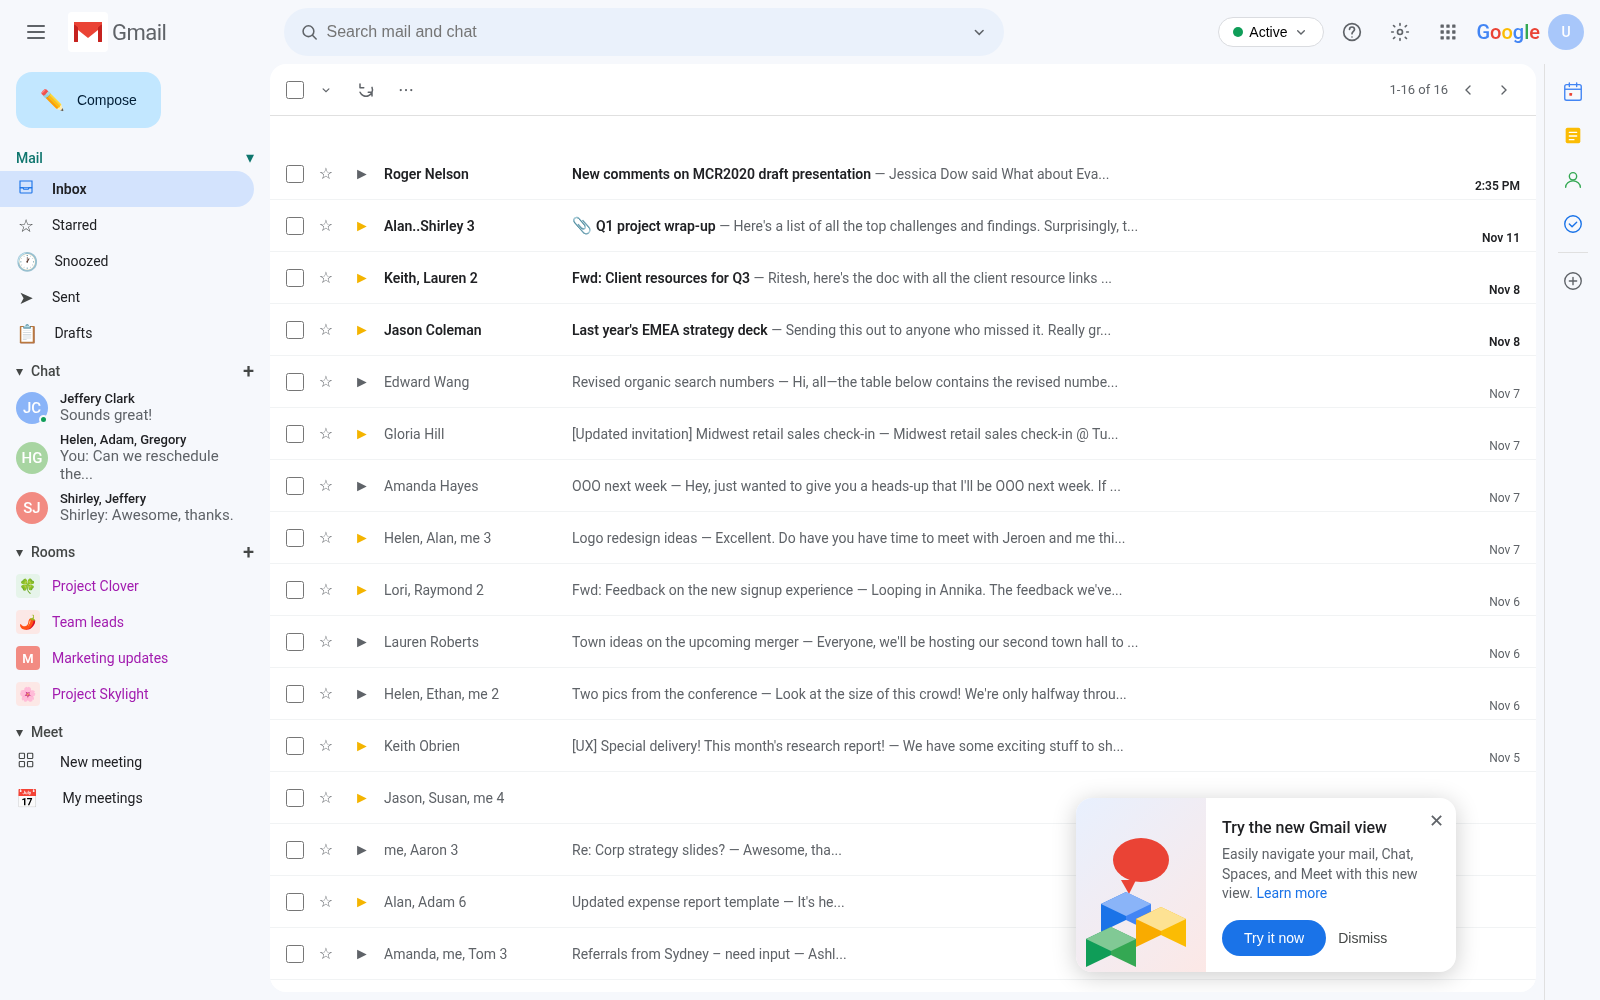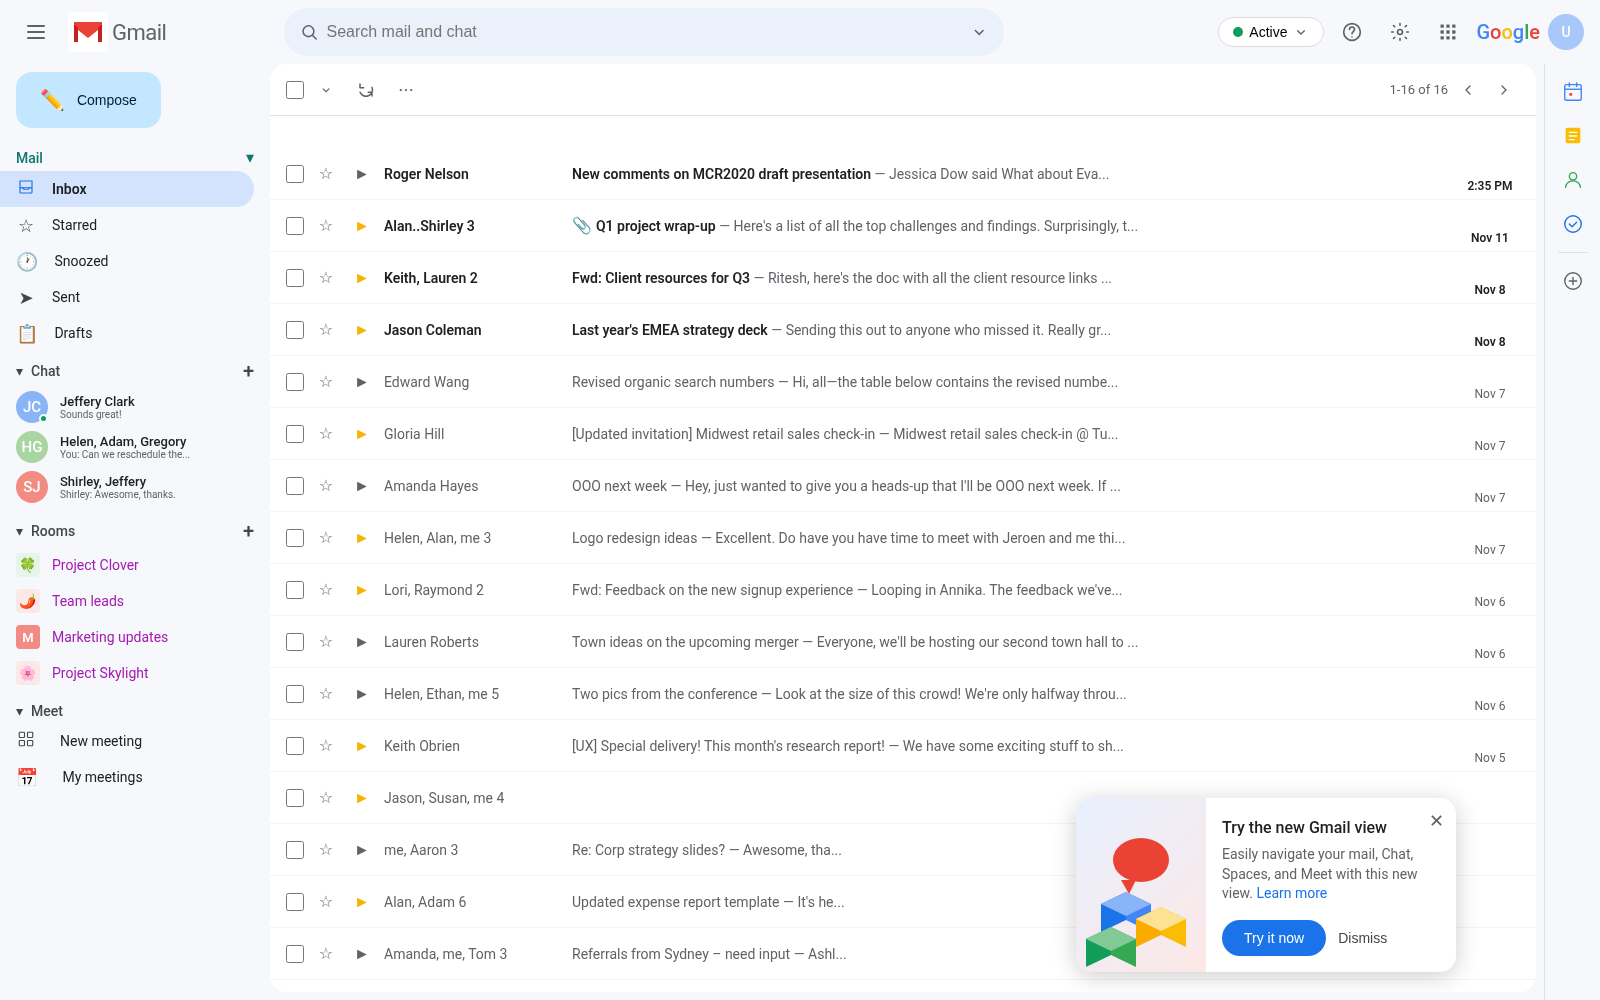--- a/index.html
+++ b/index.html
@@ -44,21 +44,21 @@
     .sidebar-item.active { background: #d3e3fd; font-weight: 600; }
     .sidebar-item .icon { color: #444746; font-size: 18px; min-width: 20px; text-align: center; }
     .sidebar-item .label { flex: 1; }
 
     .chat-section { padding: 0; }
     .chat-section-header { display: flex; align-items: center; justify-content: space-between; padding: 4px 16px; font-size: 14px; font-weight: 500; color: #444746; }
     .chat-contact { display: flex; align-items: center; gap: 12px; padding: 4px 16px; cursor: pointer; border-radius: 0 18px 18px 0; margin-right: 16px; }
     .contact-avatar { width: 32px; height: 32px; border-radius: 50%; position: relative; flex-shrink: 0; display: flex; align-items: center; justify-content: center; font-size: 15px; font-weight: 500; color: #fff; }
     .contact-avatar .online-dot { position: absolute; bottom: 0; right: 0; width: 9px; height: 9px; background: #0f9d58; border-radius: 50%; border: 2px solid #f6f8fc; }
     .contact-info .name { font-size: 13px; font-weight: 500; color: #202124; }
-    .contact-info .status { font-size: 10px; color: #5f6368; }
+    .contact-info .status { font-size: 15px; color: #5f6368; }
 
     .rooms-section { margin-top: 8px; }
     .room-item { display: flex; align-items: center; gap: 12px; padding: 4px 16px; cursor: pointer; border-radius: 0 18px 18px 0; margin-right: 16px; height: 36px; }
     .room-icon { width: 24px; height: 24px; border-radius: 4px; display: flex; align-items: center; justify-content: center; font-size: 14px; flex-shrink: 0; }
     .room-name { font-size: 14px; color: #a21caf; }
 
     .meet-section { margin-top: 8px; }
     .meet-item { display: flex; align-items: center; gap: 24px; padding: 0 16px; height: 36px; cursor: pointer; border-radius: 0 18px 18px 0; margin-right: 16px; }
     .meet-icon { font-size: 18px; color: #444746; min-width: 20px; text-align: center; }
     .meet-label { font-size: 14px; color: #202124; }
@@ -82,21 +82,21 @@
     .email-row { display: flex; align-items: center; padding: 0 16px; height: 52px; border-bottom: 1px solid #f1f3f4; cursor: pointer; gap: 8px; position: relative; }
     .email-row.unread { font-weight: 600; background: #fff; }
     .email-row.read { color: #5f6368; background: #fff; }
     .email-checkbox { width: 18px; height: 18px; cursor: pointer; flex-shrink: 0; }
     .star-btn { background: transparent; border: none; cursor: pointer; color: #5f6368; font-size: 16px; width: 28px; height: 28px; display: flex; align-items: center; justify-content: center; flex-shrink: 0; }
     .forward-btn { background: transparent; border: none; cursor: pointer; color: #f4b400; font-size: 16px; width: 28px; height: 28px; display: flex; align-items: center; justify-content: center; flex-shrink: 0; }
     .sender { min-width: 180px; max-width: 180px; font-size: 14px; overflow: hidden; text-overflow: ellipsis; white-space: nowrap; }
     .email-body { flex: 1; font-size: 14px; overflow: hidden; text-overflow: ellipsis; white-space: nowrap; }
     .email-subject { font-weight: inherit; }
     .email-preview { color: #5f6368; font-weight: 400; }
-    .email-time { font-size: 12px; color: #5f6368; min-width: 60px; text-align: center; flex-shrink: 0; margin-top: 24px; }
+    .email-time { font-size: 12px; color: #5f6368; min-width: 60px; text-align: right; flex-shrink: 0; margin-top: 24px; }
     .email-row.unread .email-time { color: #202124; font-weight: 600; }
     .attachment-icon { color: #5f6368; font-size: 16px; margin-right: 4px; }
 
     
     .notification-popup { position: absolute; bottom: 20px; right: 80px; width: 380px; background: #fff; border-radius: 16px; box-shadow: 0 4px 24px rgba(0,0,0,0.2); z-index: 100; overflow: hidden; }
     .popup-content { display: flex; gap: 0; }
     .popup-illustration { width: 130px; flex-shrink: 0; background: linear-gradient(135deg, #e8f0fe, #fce8e6); display: flex; align-items: flex-end; justify-content: center; padding-top: 20px; overflow: hidden; }
     .popup-text-area { padding: 20px 16px 16px 16px; flex: 1; }
     .popup-title { font-size: 16px; font-weight: 500; color: #202124; margin-bottom: 8px; }
     .popup-desc { font-size: 14px; color: #5f6368; line-height: 1.4; }
@@ -462,21 +462,21 @@
     <span class="email-body">
       <span class="email-subject">Town ideas on the upcoming merger</span>
       <span class="email-preview"> — Everyone, we'll be hosting our second town hall to ...</span>
     </span>
     <span class="email-time">Nov 6</span>
   </div>
         <div class="email-row read">
     <input type="checkbox" class="email-checkbox" style="">
     <button class="star-btn">☆</button>
     <button class="forward-btn" style="color:#5f6368;">►</button>
-    <span class="sender">Helen, Ethan, me 5</span>
+    <span class="sender">Helen, Ethan, me 2</span>
     <span class="email-body">
       <span class="email-subject">Two pics from the conference</span>
       <span class="email-preview"> — Look at the size of this crowd! We're only halfway throu...</span>
     </span>
     <span class="email-time">Nov 6</span>
   </div>
         <div class="email-row read">
     <input type="checkbox" class="email-checkbox" style="">
     <button class="star-btn">☆</button>
     <button class="forward-btn" style="color:#f4b400;">►</button>

